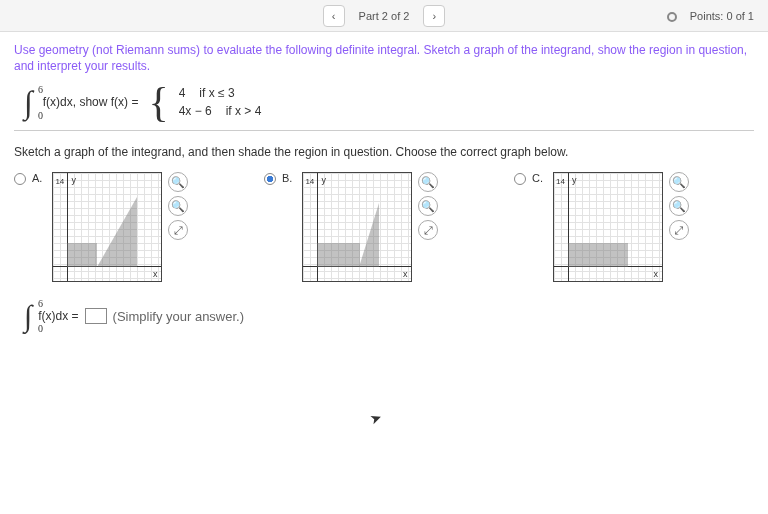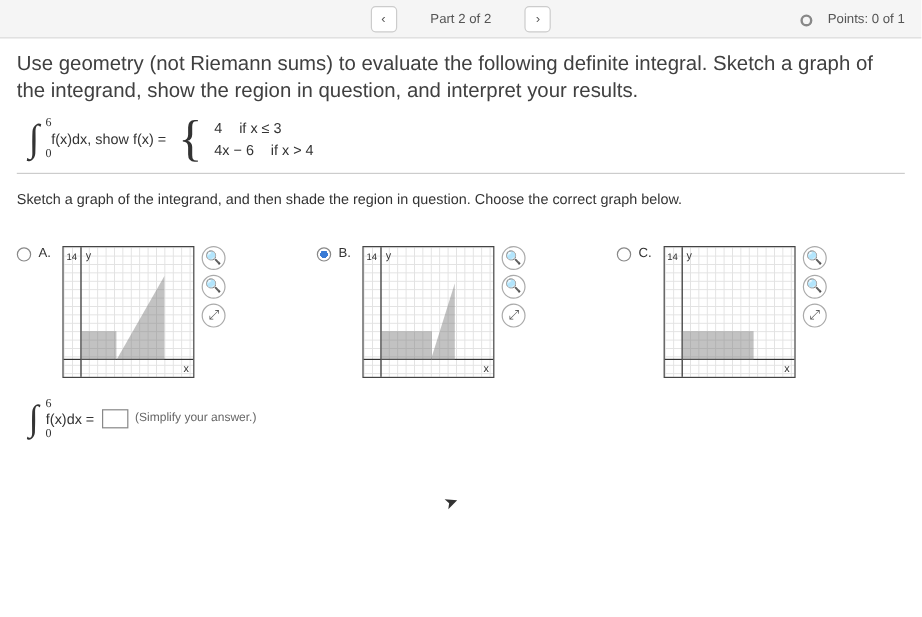--- a/index.html
+++ b/index.html
@@ -1,34 +1,34 @@
 <!DOCTYPE html>
 <html><head>
   <meta charset="utf-8">
   <style>
     *{box-sizing:border-box;margin:0;padding:0}
     body{width:768px;height:514px;background:#fff;font-family:Arial,Helvetica,sans-serif;font-size:11px;color:#333;overflow:hidden}
     .topbar{height:32px;background:#f5f5f5;border-bottom:1px solid #ddd;display:flex;align-items:center;justify-content:center;position:relative;font-size:11px;color:#555}
     .nav-btn{width:22px;height:22px;border:1px solid #ccc;border-radius:4px;background:#fff;display:inline-flex;align-items:center;justify-content:center;margin:0 6px;cursor:pointer}
-    .part-label{margin:0 22px}
+    .part-label{margin:0 8px}
     .points-wrap{position:absolute;right:14px;display:flex;align-items:flex-end;gap:13px;font-size:11px;color:#555}
     .points-wrap .dot{width:10px;height:10px;border:2px solid #888;border-radius:50%}
     .content{padding:10px 14px}
-    .instructions{font-size:17px;color:#404040;margin-bottom:12px;line-height:1.35}
+    .instructions{font-size:12px;color:#8b5cf6;margin-bottom:12px;line-height:1.35}
     .problem{display:flex;align-items:center;gap:10px;margin:8px 0 12px 10px;font-size:12px}
     .integral{position:relative;display:inline-block;font-family:'Times New Roman',serif}
     .integral .sym{font-size:32px;line-height:28px}
     .integral .ub{position:absolute;top:-4px;left:14px;font-size:10px}
     .integral .lb{position:absolute;bottom:-4px;left:14px;font-size:10px}
     .brace{font-size:42px;font-family:'Times New Roman',serif;line-height:32px}
     .piece-rows{display:flex;flex-direction:column;gap:4px;font-size:12px}
     .piece-rows>div{display:flex;gap:14px}
     .divider{border:none;border-top:1px solid #ccc;margin:8px 0 14px;position:relative}
     .divider::after{content:"";position:absolute;left:50%;top:-6px;width:26px;height:12px;background:#fff;border:1px solid #bbb;border-radius:6px;transform:translateX(-50%)}
-    .subinstr{font-size:12px;margin-bottom:32px}
+    .subinstr{font-size:12px;margin-bottom:13px}
     .options{display:flex;justify-content:space-between;gap:10px}
     .opt{display:flex;align-items:flex-start;gap:6px;flex:1}
     .radio{width:12px;height:12px;border:1px solid #888;border-radius:50%;margin-top:1px;flex-shrink:0;cursor:pointer}
     .radio.sel{background:radial-gradient(circle,#3a7bd5 45%,#fff 46%)}
     .opt-label{font-size:11px;margin-right:4px}
     .graph-wrap{display:flex;align-items:flex-start;gap:6px}
     .graph{width:110px;height:110px;border:1px solid #444;background:#fff;position:relative;background-image:linear-gradient(#e2e2e2 1px,transparent 1px),linear-gradient(90deg,#e2e2e2 1px,transparent 1px);background-size:7px 7px}
     .graph .yax{position:absolute;left:14px;top:0;bottom:0;width:1px;background:#333}
     .graph .xax{position:absolute;left:0;right:0;bottom:14px;height:1px;background:#333}
     .graph .ylab{position:absolute;top:2px;left:18px;font-size:9px}
@@ -36,21 +36,21 @@
     .graph .ytick{position:absolute;left:2px;top:4px;font-size:8px}
     .side-icons{display:flex;flex-direction:column;gap:4px}
     .side-icons .icn{width:20px;height:20px;border:1px solid #aaa;border-radius:50%;display:flex;align-items:center;justify-content:center;font-size:11px;background:#fff;cursor:pointer;color:#555}
     
     .shade{position:absolute;background:rgba(120,120,120,.45)}
     .line{position:absolute;background:#333}
     .tri{position:absolute;width:0;height:0}
     .answer-row{display:flex;align-items:center;gap:6px;margin-top:20px;margin-left:10px;font-size:12px}
     .answer-row .integral .sym{font-size:30px}
     .ans-box{width:22px;height:16px;border:1px solid #888;background:#fff}
-    .hint{color:#666;font-size:10px}
+    .hint{color:#666;font-size:13px}
     .cursor{position:absolute;left:370px;top:410px;font-size:14px;transform:rotate(-20deg)}
   </style>
 </head>
 <body>
 
 <div class="topbar">
   <div class="nav-btn">‹</div>
   <span class="part-label">Part 2 of 2</span>
   <div class="nav-btn">›</div>
   <div class="points-wrap">

